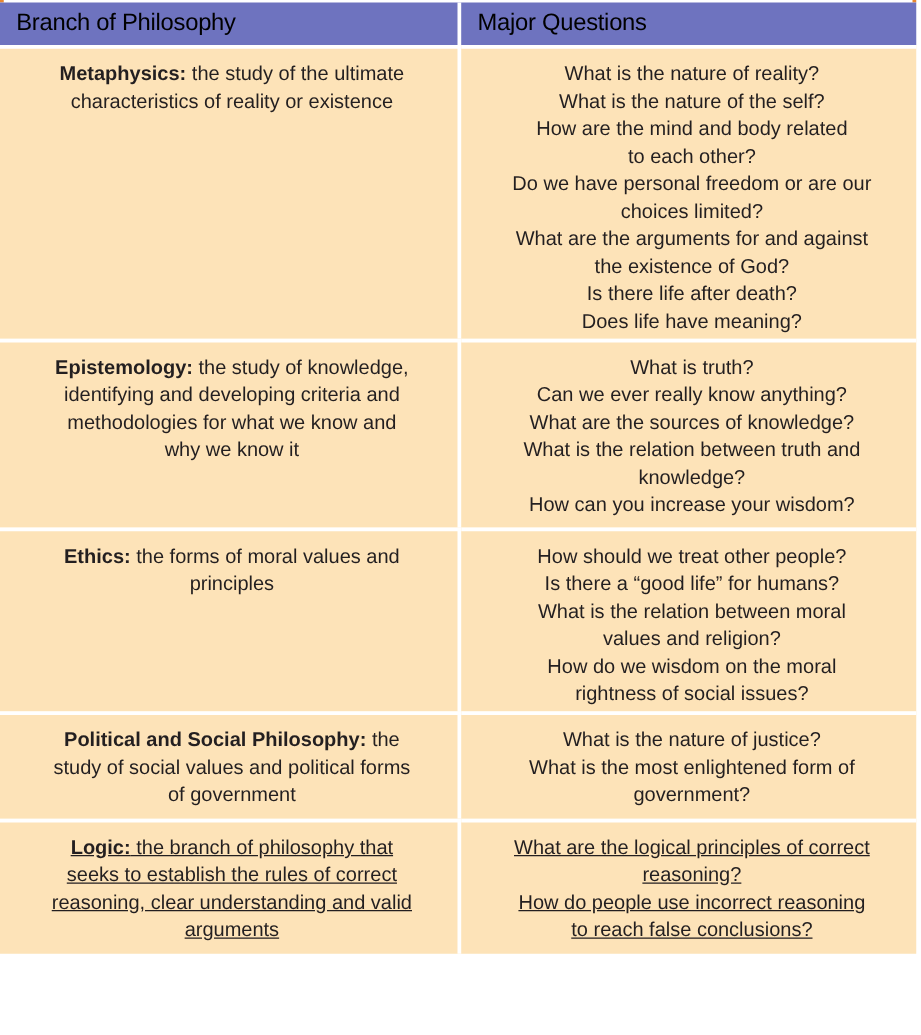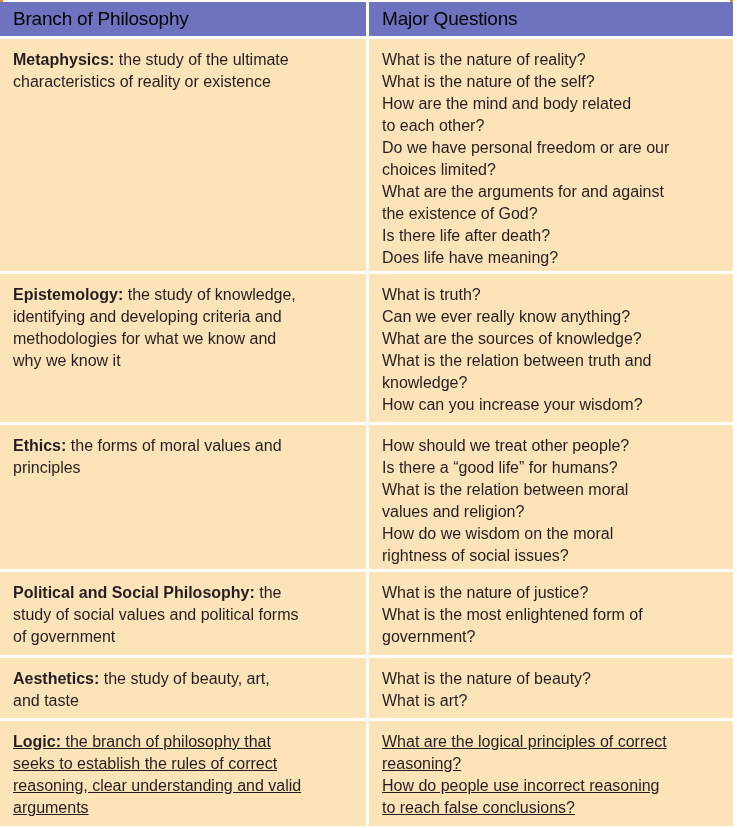--- a/index.html
+++ b/index.html
@@ -13,21 +13,21 @@
   col.c1 { width: 369px; }
   col.c2 { width: 364px; }
   th { background: #6e73bf; color: #000000; font-weight: normal; text-align: left;
        font-size: 19px; height: 34px; padding: 0 0 0 13px; vertical-align: middle;
        letter-spacing: -0.2px; }
   th.c1 { border-right: 3px solid #ffffff; }
   td { background: #fde3b8; color: #231f20; font-size: 16px; line-height: 22px;
        vertical-align: top; padding: 10px 8px 0 13px; border-top: 3px solid #ffffff; }
   td.c1 { border-right: 3px solid #ffffff; }
   td .term { font-weight: bold; }
-  td .line { display: block; white-space: nowrap; }
+  td .line { display: block; white-space: nowrap; text-align: center; }
   tr.r0 td { height: 222px; }
   tr.r1 td { height: 138px; }
   tr.r2 td { height: 134px; }
   tr.r3 td { height: 73px; }
   tr.r4 td { height: 50px; }
   tr.r5 td { height: 95px; text-decoration: underline; }
 </style>
 </head>
 <body>
 
@@ -105,30 +105,20 @@
         <span class="line">study of social values and political forms</span>
         <span class="line">of government</span>
       </td>
       <td class="c2">
         <span class="line">What is the nature of justice?</span>
         <span class="line">What is the most enlightened form of</span>
         <span class="line">government?</span>
       </td>
     </tr>
 
-    <tr class="r4">
-      <td class="c1">
-        <span class="line"><span class="term">Aesthetics:</span><span> the study of beauty, art,</span></span>
-        <span class="line">and taste</span>
-      </td>
-      <td class="c2">
-        <span class="line">What is the nature of beauty?</span>
-        <span class="line">What is art?</span>
-      </td>
-    </tr>
 
     <tr class="r5">
       <td class="c1">
         <span class="line"><span class="term">Logic:</span><span> the branch of philosophy that</span></span>
         <span class="line">seeks to establish the rules of correct</span>
         <span class="line">reasoning, clear understanding and valid</span>
         <span class="line">arguments</span>
       </td>
       <td class="c2">
         <span class="line">What are the logical principles of correct</span>

